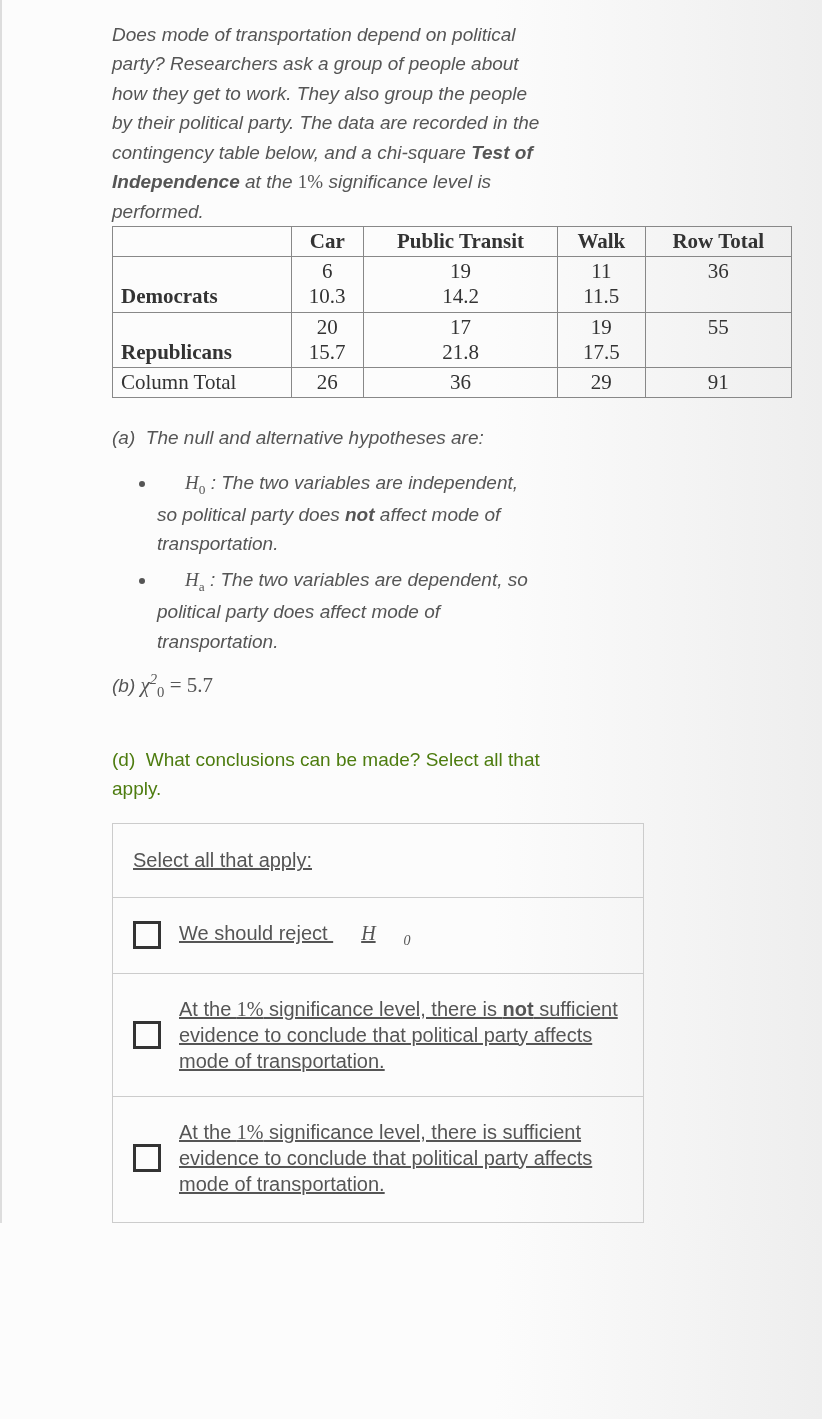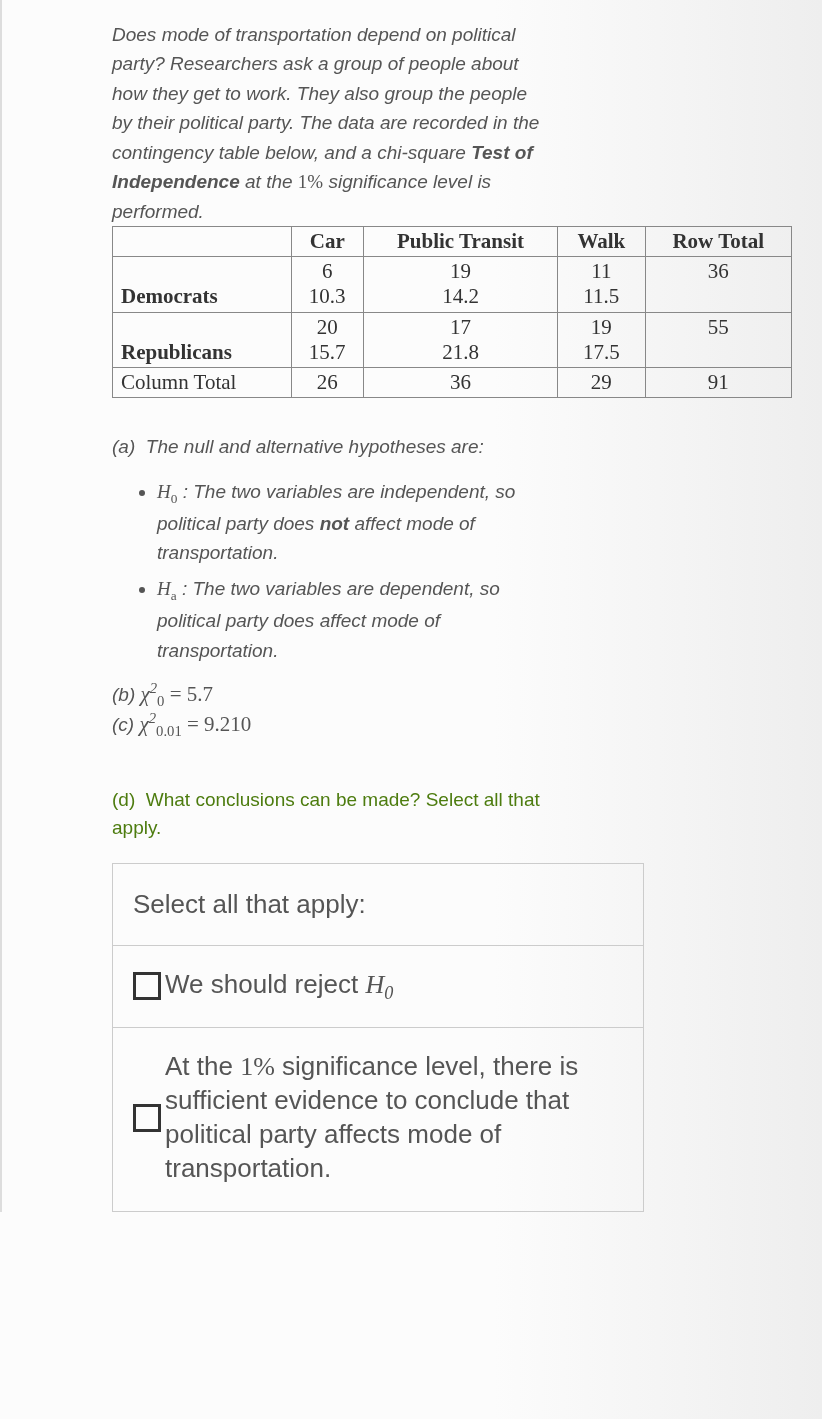--- a/index.html
+++ b/index.html
@@ -20,21 +20,21 @@
     line-height: 1.55;
   }
   .intro .bold { font-style: italic; font-weight: bold; }
   .pct { font-family: Georgia, "Times New Roman", serif; font-style: normal; }
   .contingency {
     border-collapse: collapse;
     width: 680px;
     font-family: Georgia, "Times New Roman", serif;
     font-style: normal;
     color: #333;
-    margin-bottom: 34px;
+    margin-bottom: 25px;
   }
   .contingency th, .contingency td {
     border: 1px solid #888;
     padding: 2px 8px;
     text-align: center;
     font-weight: normal;
     font-size: 21px;
     line-height: 1.2;
   }
   .contingency th { font-weight: bold; }
@@ -58,20 +58,21 @@
   }
   ul.hyps li {
     font-style: italic;
     margin-bottom: 6px;
     width: 380px;
     line-height:1.55;
   }
   .mathH {
     font-family: Georgia, "Times New Roman", serif;
     font-style: italic;
+    margin-left: 28px;
   }
   .sub { font-size: 0.7em; vertical-align: sub; font-style: normal;}
   .mathline {
     font-style: italic;
     margin: 0 0;
   }
   .chi {
     font-family: Georgia, "Times New Roman", serif;
     font-style: italic;
     font-size: 21px;
@@ -83,31 +84,32 @@
     width: 430px;
     margin: 45px 0 20px 0;
     line-height:1.5;
   }
   .answer-box {
     border: 1px solid #ccc;
     width: 530px;
     padding: 25px 0 25px 0;
     font-style: normal;
     color:#555;
-    font-size:26px;
+    font-size:20px;
+    text-decoration:underline;
   }
   .answer-box .stem {
     padding: 0 0 0 20px;
   }
   .option-row {
     border-top: 1px solid #ccc;
     padding: 22px 15px 22px 20px;
     display:flex;
     align-items:center;
-    gap: 4px;
+    gap: 18px;
   }
   .option-row.first { margin-top: 25px; }
   .chk {
     width: 22px; height: 22px;
     border: 3px solid #333;
     flex-shrink:0;
     display:inline-block;
   }
   .opt-text { line-height:1.3; }
   .opt-text .bold { font-weight:bold; }
@@ -182,37 +184,38 @@
     </li>
     <li>
       <span class="mathH">H<span class="sub">a</span></span> <span>: The two variables are dependent, so political party does affect mode of transportation.</span>
     </li>
   </ul>
 
   <div class="mathline">
     <span>(b)</span> <span class="chi">χ<span class="sup">2</span><span class="sub">0</span></span><span class="chi" style="font-style:normal"> = 5.7</span>
   </div>
 
-  <div class="mathline">
-    <span>(c)</span> <span class="chi">χ<span class="sup">2</span><span class="sub">0.01</span></span><span class="chi" style="font-style:normal"> = 9.210</span>
-  </div>
 
   <div class="q-d">
     <span>(d)</span>&nbsp;&nbsp;<span>What conclusions can be made? Select all that apply.</span>
   </div>
 
   <div class="answer-box">
     <div class="stem">Select all that apply:</div>
 
     <div class="option-row first">
       <span class="chk"></span>
       <span class="opt-text"><span>We should reject </span><span class="mathH">H</span><span class="mathH sub">0</span></span>
     </div>
 
 
+    <div class="option-row">
+      <span class="chk"></span>
+      <span class="opt-text"><span>At the </span><span class="pct">1%</span><span> significance level, there is </span><span class="bold">not</span><span> sufficient evidence to conclude that political party affects mode of transportation.</span></span>
+    </div>
 
     <div class="option-row" style="border-bottom:none;padding-bottom:0">
       <span class="chk"></span>
       <span class="opt-text"><span>At the </span><span class="pct">1%</span><span> significance level, there is sufficient evidence to conclude that political party affects mode of transportation.</span></span>
     </div>
   </div>
 
 </div>
 
 </body></html>

